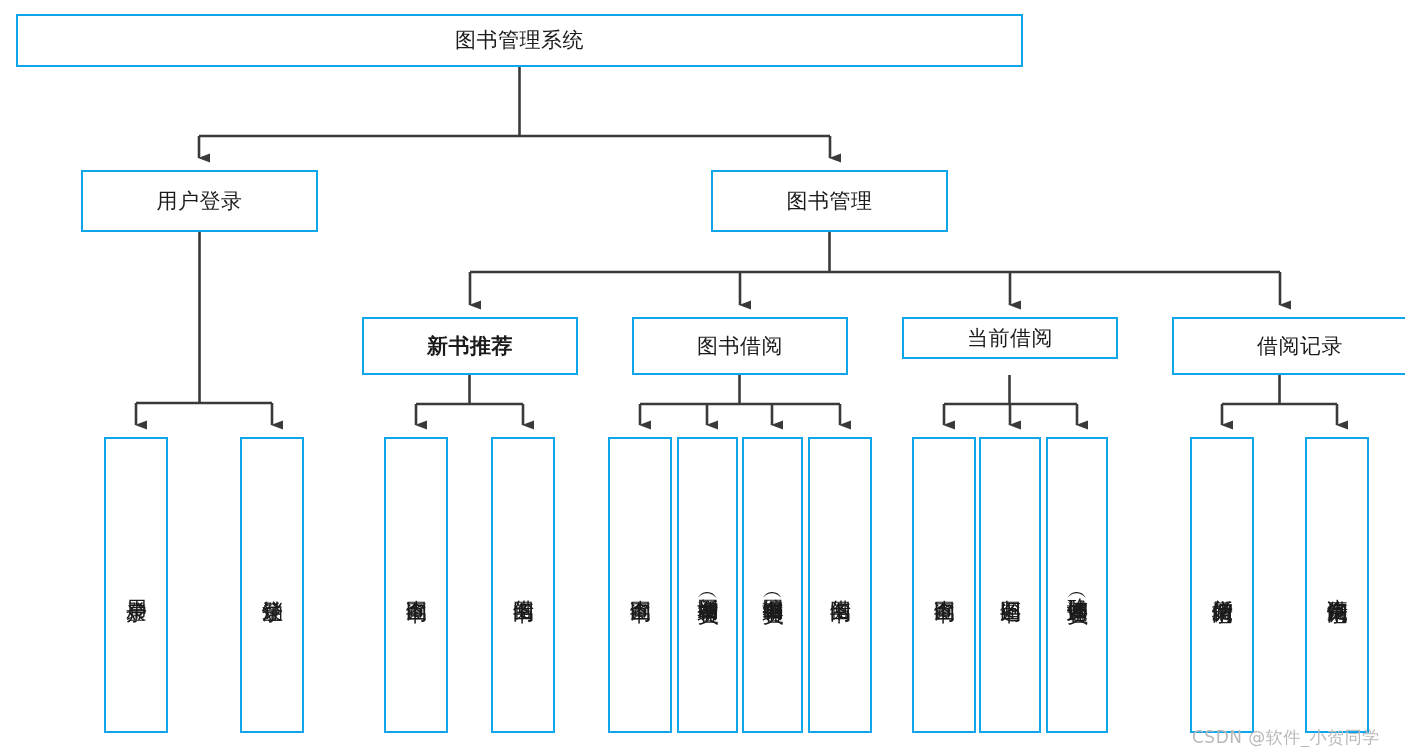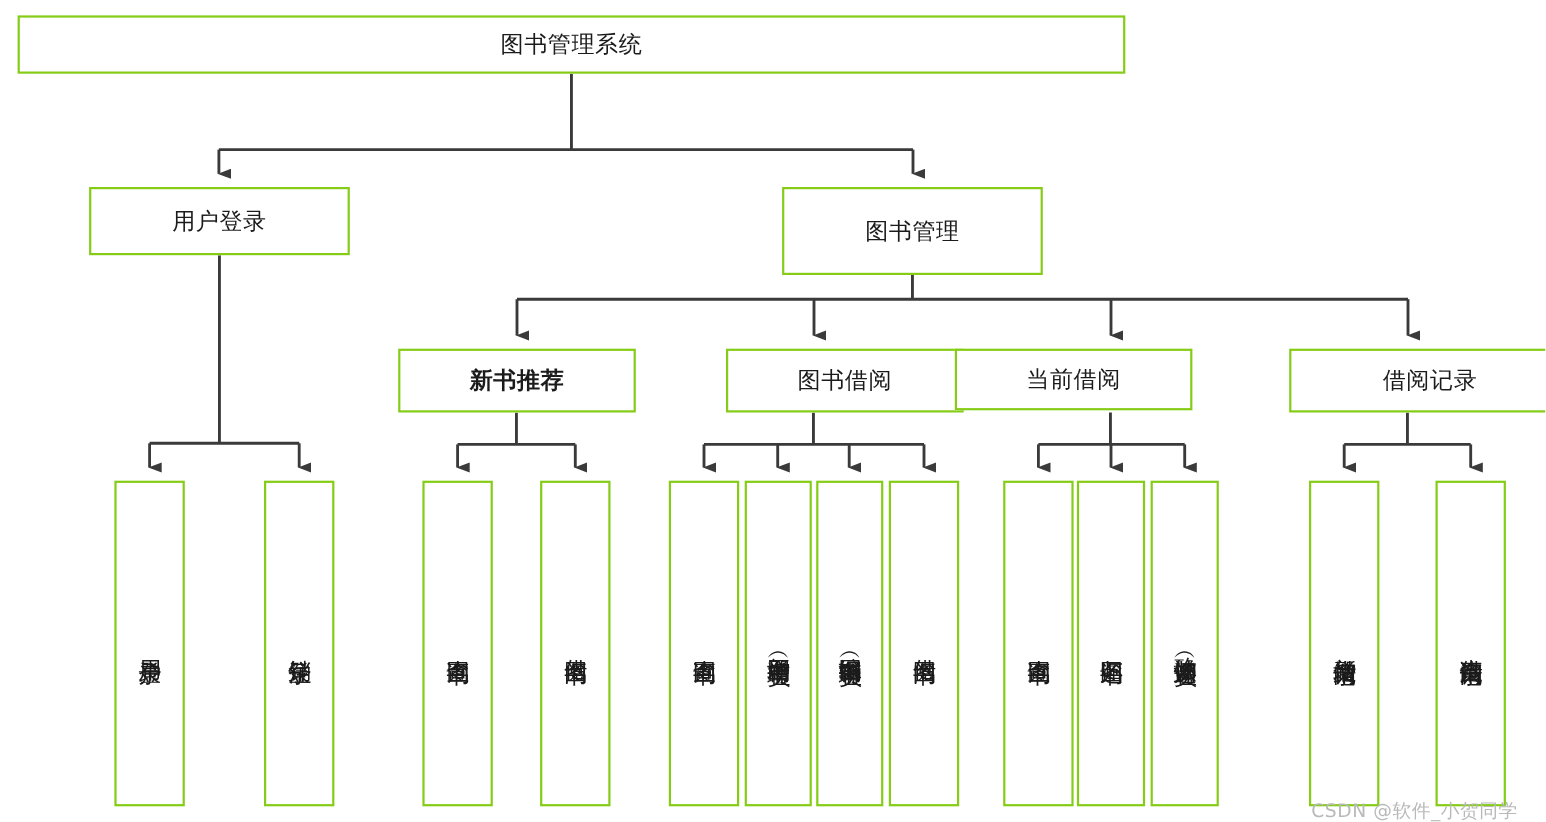--- a/index.html
+++ b/index.html
@@ -21,21 +21,21 @@
     position: absolute;
     left: 0;
     top: 0;
     width: 1405px;
     height: 747px;
   }
   .node {
     position: absolute;
     box-sizing: border-box;
     background: #ffffff;
-    border: 2px solid #84cc16;
+    border: 2px solid #0ea5e9;
     display: flex;
     align-items: center;
     justify-content: center;
     color: #1b1b1b;
   }
   .node-h .label {
     font-size: 21px;
     line-height: 1.15;
     letter-spacing: 0.5px;
     white-space: nowrap;
@@ -120,31 +120,31 @@
     </g>
   </svg>
 
   <div class="node node-h node-root" style="left:16px; top:14px; width:1007px; height:53px;">
     <span class="label">图书管理系统</span>
   </div>
 
   <div class="node node-h" style="left:81px; top:170px; width:237px; height:62px;">
     <span class="label">用户登录</span>
   </div>
-  <div class="node node-h" style="left:711px; top:170px; width:237px; height:80px;">
+  <div class="node node-h" style="left:711px; top:170px; width:237px; height:62px;">
     <span class="label">图书管理</span>
   </div>
 
   <div class="node node-h" style="left:362px; top:317px; width:216px; height:58px;font-weight:bold;">
     <span class="label">新书推荐</span>
   </div>
-  <div class="node node-h" style="left:632px; top:317px; width:216px; height:58px;margin-left:28px;">
+  <div class="node node-h" style="left:632px; top:317px; width:216px; height:58px;">
     <span class="label">图书借阅</span>
   </div>
-  <div class="node node-h" style="left:868px; top:317px; width:216px; height:56px;">
+  <div class="node node-h" style="left:902px; top:317px; width:216px; height:42px;">
     <span class="label">当前借阅</span>
   </div>
   <div class="node node-h" style="left:1172px; top:317px; width:256px; height:58px;">
     <span class="label">借阅记录</span>
   </div>
 
   <div class="node node-v" style="left:104px; top:437px; width:64px; height:296px;">
     <span class="label">用户登录</span>
   </div>
   <div class="node node-v" style="left:240px; top:437px; width:64px; height:296px;">

